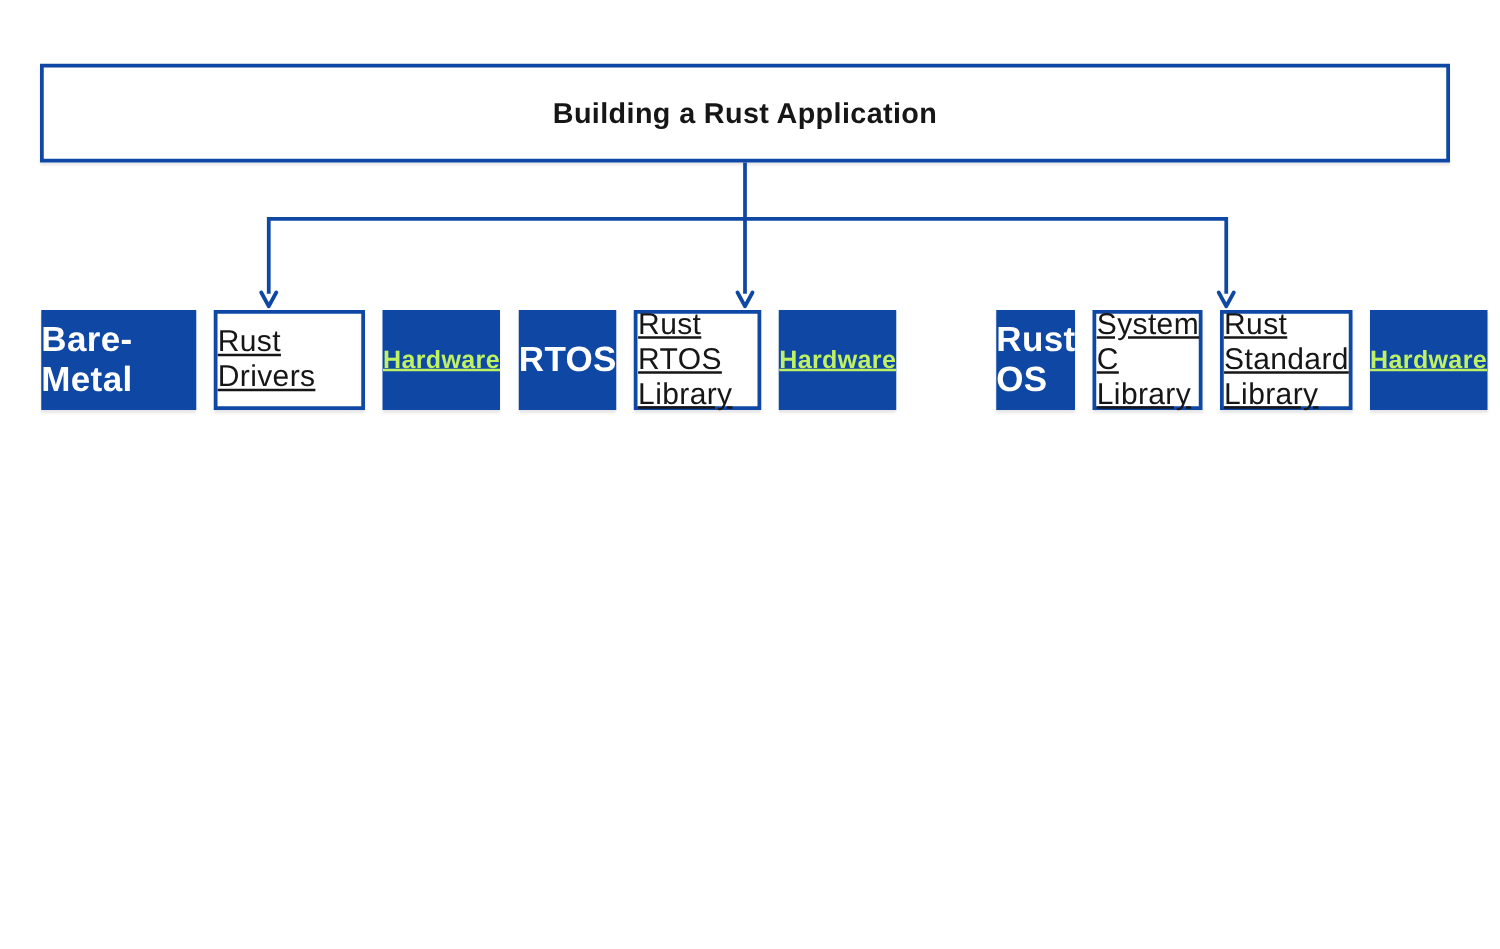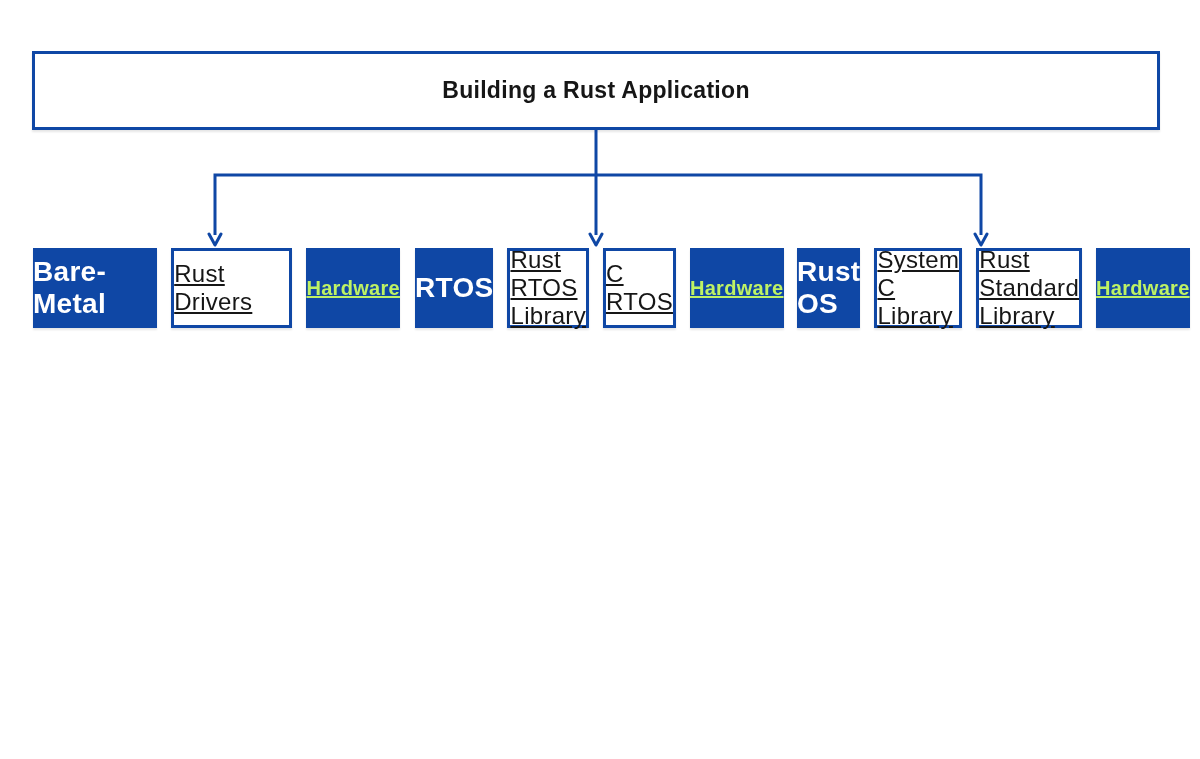--- a/index.html
+++ b/index.html
@@ -79,21 +79,20 @@
 
   <div class="col col-1">
     <div class="hdr">Bare-Metal</div>
     <div class="node plain">Rust Drivers</div>
     <div class="node filled">Hardware</div>
   </div>
 
   <div class="col col-2">
     <div class="hdr">RTOS</div>
     <div class="node plain">Rust RTOS Library</div>
-    <div class="node plain">C RTOS</div>
     <div class="node filled">Hardware</div>
   </div>
 
   <div class="col col-3">
     <div class="hdr">Rust OS</div>
     <div class="node plain">System C Library</div>
     <div class="node plain">Rust Standard Library</div>
     <div class="node filled">Hardware</div>
   </div>
 

